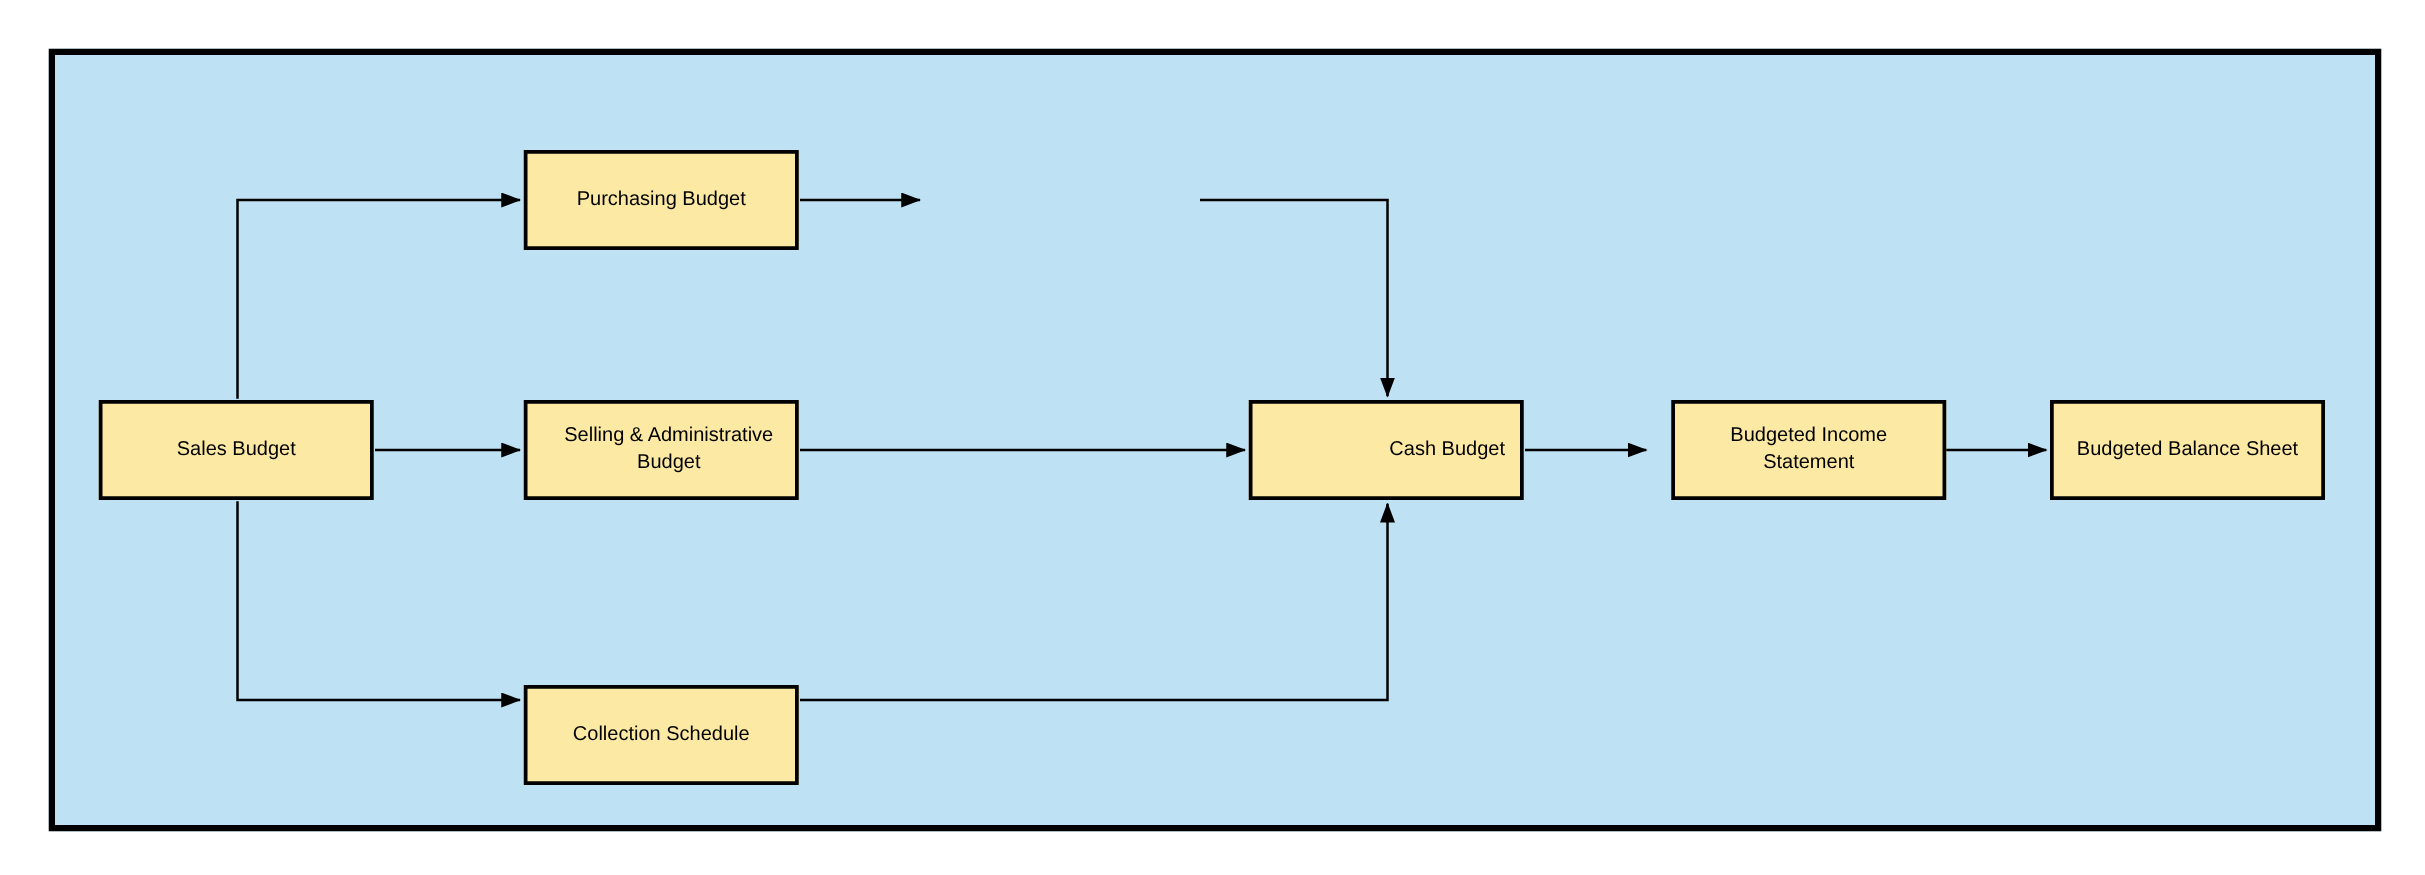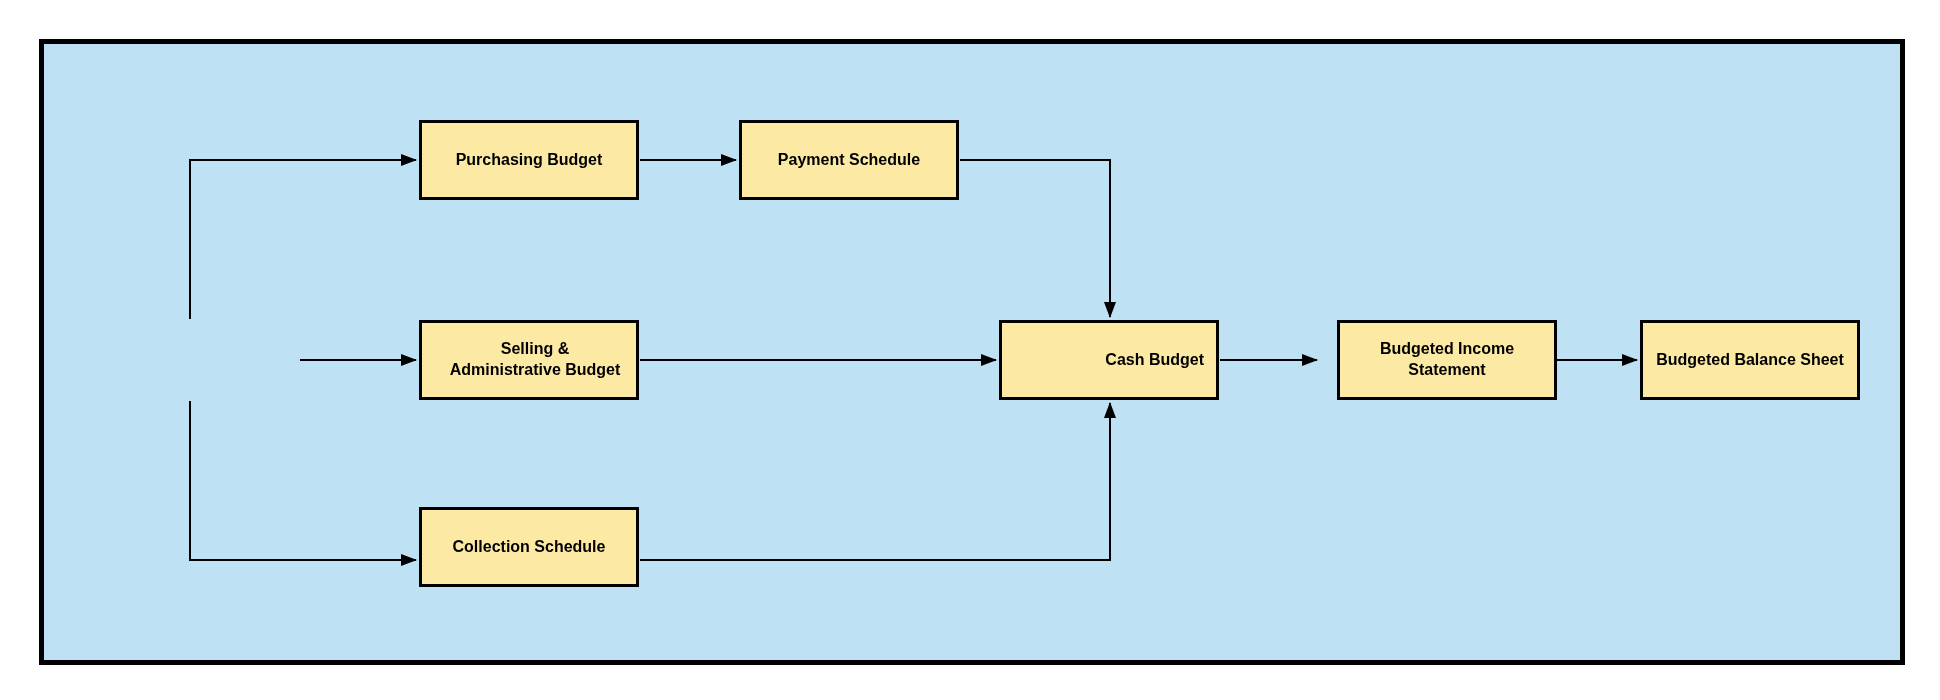--- a/index.html
+++ b/index.html
@@ -47,27 +47,26 @@
     background: #fce9a4;
     border: 3px solid #000000;
     display: flex;
     align-items: center;
     justify-content: center;
     text-align: center;
     padding: 0 12px;
     font-size: 16px;
     line-height: 1.3;
     color: #000000;
-    font-weight: bold;
   }
   .node-sales      { left: 79px;   top: 320px; }
   .node-purchasing { left: 419px;  top: 120px; }
   .node-payment    { left: 739px;  top: 120px; }
   .node-selling    { left: 419px;  top: 320px; padding-left: 24px; }
-  .node-collection { left: 419px;  top: 507px; }
+  .node-collection { left: 419px;  top: 548px; }
   .node-cash       { left: 999px;  top: 320px; justify-content: flex-end; }
   .node-income     { left: 1320px; top: 320px; margin-left: 17px; }
   .node-balance    { left: 1640px; top: 320px; }
 </style>
 </head>
 <body>
 
 <div class="stage">
 
   <div class="canvas"></div>
@@ -82,28 +81,28 @@
     <path class="edge" d="M 300 360 L 416 360" marker-end="url(#arrow)"></path>
     <path class="edge" d="M 190 401 L 190 560 L 416 560" marker-end="url(#arrow)"></path>
     <path class="edge" d="M 640 160 L 736 160" marker-end="url(#arrow)"></path>
     <path class="edge" d="M 960 160 L 1110 160 L 1110 317" marker-end="url(#arrow)"></path>
     <path class="edge" d="M 640 360 L 996 360" marker-end="url(#arrow)"></path>
     <path class="edge" d="M 640 560 L 1110 560 L 1110 403" marker-end="url(#arrow)"></path>
     <path class="edge" d="M 1220 360 L 1317 360" marker-end="url(#arrow)"></path>
     <path class="edge" d="M 1541 360 L 1637 360" marker-end="url(#arrow)"></path>
   </svg>
 
+  <div class="node node-sales">
+    <span>Sales Budget</span>
+  </div>
 
   <div class="node node-purchasing">
     <span>Purchasing Budget</span>
   </div>
 
-  <div class="node node-payment">
-    <span>Payment Schedule</span>
-  </div>
 
   <div class="node node-selling">
     <span>Selling &amp; Administrative Budget</span>
   </div>
 
   <div class="node node-collection">
     <span>Collection Schedule</span>
   </div>
 
   <div class="node node-cash">

